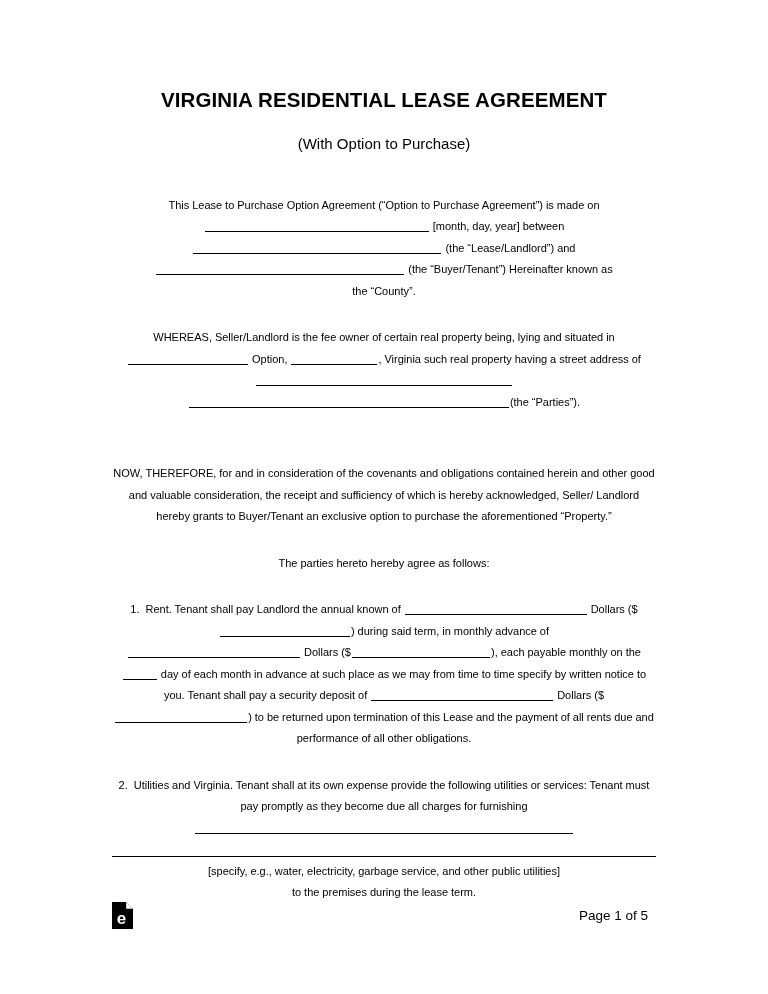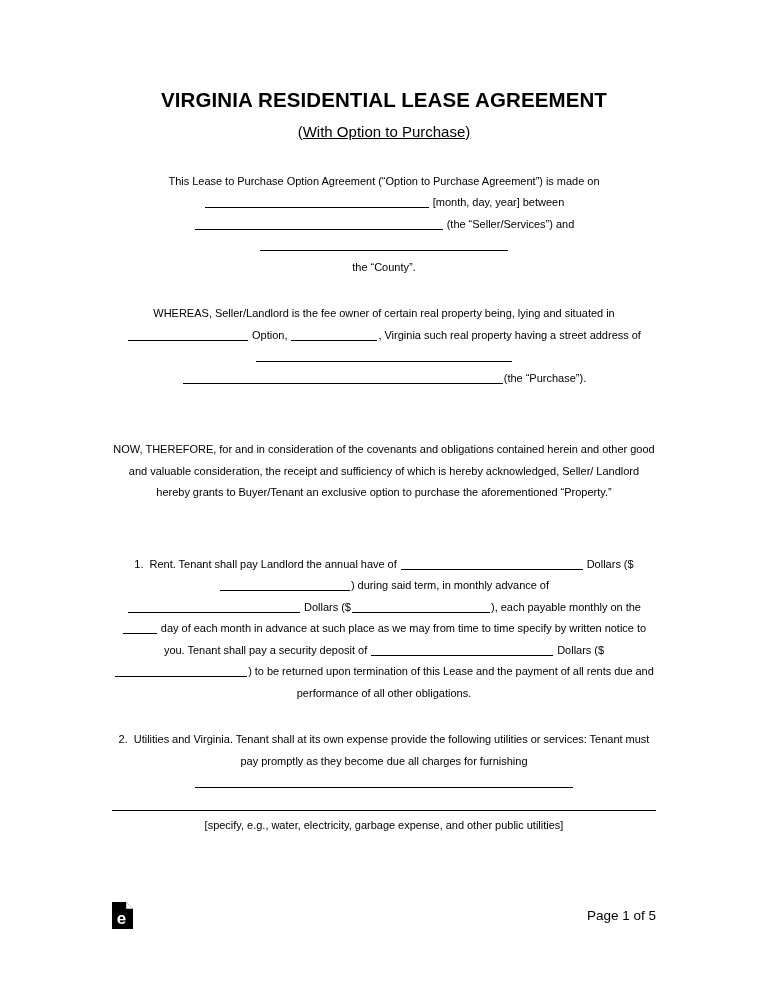--- a/index.html
+++ b/index.html
@@ -33,24 +33,23 @@
     font-weight: bold;
     letter-spacing: 0.1px;
     margin: 0;
     padding-top: 88px;
     line-height: 1.15;
   }
   .doc-subtitle {
     text-align: center;
     font-size: 15px;
     font-weight: normal;
-    margin: 4px;
+    margin: 16px;
     padding-top: 7px;
     line-height: 1.15;
-    text-decoration: underline;
   }
 
   
   .para {
     font-size: 11px;
     line-height: 21.5px;
     margin: 0;
     text-align: center;
     word-spacing: -0.1px;
   }
@@ -107,80 +106,82 @@
   }
   .logo {
     position: absolute;
     left: 0;
     top: 2px;
     width: 21px;
     height: 27px;
   }
   .page-num {
     position: absolute;
-    right: 0;
+    right: 8px;
     top: 8px;
     font-size: 13.5px;
     line-height: 16px;
     text-align: right;
     white-space: nowrap;
   }
 </style>
 </head>
 <body>
 
 <div class="page">
 
   <div class="content">
 
     <h1 class="doc-title">VIRGINIA RESIDENTIAL LEASE AGREEMENT</h1>
     <div class="doc-subtitle">(With Option to Purchase)</div>
 
     <div class="para first-para">
       <span>This Lease to Purchase Option Agreement (“Option to Purchase Agreement”) is made on </span><span class="blank blank-date"></span><span> [month, day, year] between</span><br>
-      <span class="blank blank-party"></span><span> (the “Seller/Services”) and</span><br>
-      <span class="blank blank-party"></span><br>
+      <span class="blank blank-party"></span><span> (the “Lease/Landlord”) and</span><br>
+      <span class="blank blank-party"></span><span> (the “Buyer/Tenant”) Hereinafter known as</span><br>
       <span>the “County”.</span>
     </div>
 
     <div class="gap-lg"></div>
 
     <div class="para">
       <span>WHEREAS, Seller/Landlord is the fee owner of certain real property being, lying and situated in </span><span class="blank blank-county"></span><span> Option, </span><span class="blank blank-state"></span><span>, Virginia such real property having a street address of </span><span class="blank blank-address"></span><br>
-      <span class="blank blank-addr2"></span><span>(the “Purchase”).</span>
+      <span class="blank blank-addr2"></span><span>(the “Parties”).</span>
     </div>
 
     <div class="gap-lg"></div>
 
 
     <div class="gap-lg"></div>
 
     <div class="para">NOW, THEREFORE, for and in consideration of the covenants and obligations contained herein and other good and valuable consideration, the receipt and sufficiency of which is hereby acknowledged, Seller/ Landlord hereby grants to Buyer/Tenant an exclusive option to purchase the aforementioned “Property.”</div>
 
     <div class="gap-lg"></div>
 
+    <div class="para">The parties hereto hereby agree as follows:</div>
 
     <div class="gap-lg"></div>
 
     <div class="para">
-      <span>1.</span>&nbsp;&nbsp;<b>Rent</b><span>. Tenant shall pay Landlord the annual have of </span><span class="blank blank-annual"></span><span> Dollars ($</span><span class="blank blank-dollars"></span><span>) during said term, in monthly advance of </span><br>
+      <span>1.</span>&nbsp;&nbsp;<b>Rent</b><span>. Tenant shall pay Landlord the annual known of </span><span class="blank blank-annual"></span><span> Dollars ($</span><span class="blank blank-dollars"></span><span>) during said term, in monthly advance of </span><br>
       <span class="blank blank-monthly"></span><span> Dollars ($</span><span class="blank blank-dollars2"></span><span>), each payable monthly on the </span><span class="blank blank-day"></span><span> day of each month in advance at such place as we may from time to time specify by written notice to you. Tenant shall pay a security deposit of </span><span class="blank blank-deposit"></span><span> Dollars ($</span><span class="blank blank-dep-amt"></span><span>) to be returned upon termination of this Lease and the payment of all rents due and performance of all other obligations.</span>
     </div>
 
     <div class="gap-lg"></div>
 
     <div class="para">
       <span>2.</span>&nbsp;&nbsp;<b>Utilities and Virginia</b><span>. Tenant shall at its own expense provide the following utilities or services: Tenant must pay promptly as they become due all charges for furnishing </span><span class="blank blank-furnish"></span>
     </div>
 
     <div class="rule-wrap">
       <div class="rule-line"></div>
     </div>
 
-    <div class="para">[specify, e.g., water, electricity, garbage expense, and other public utilities]</div>
+    <div class="para">[specify, e.g., water, electricity, garbage service, and other public utilities]</div>
+    <div class="para">to the premises during the lease term.</div>
 
     <div class="gap-lg"></div>
 
   </div>
 
   <div class="footer">
 
     <div class="logo">
       <svg width="21" height="27" viewBox="0 0 21 27" xmlns="http://www.w3.org/2000/svg">
         <path d="M0 0 H14.2 L21 6.8 V27 H0 Z" fill="#000000"></path>

